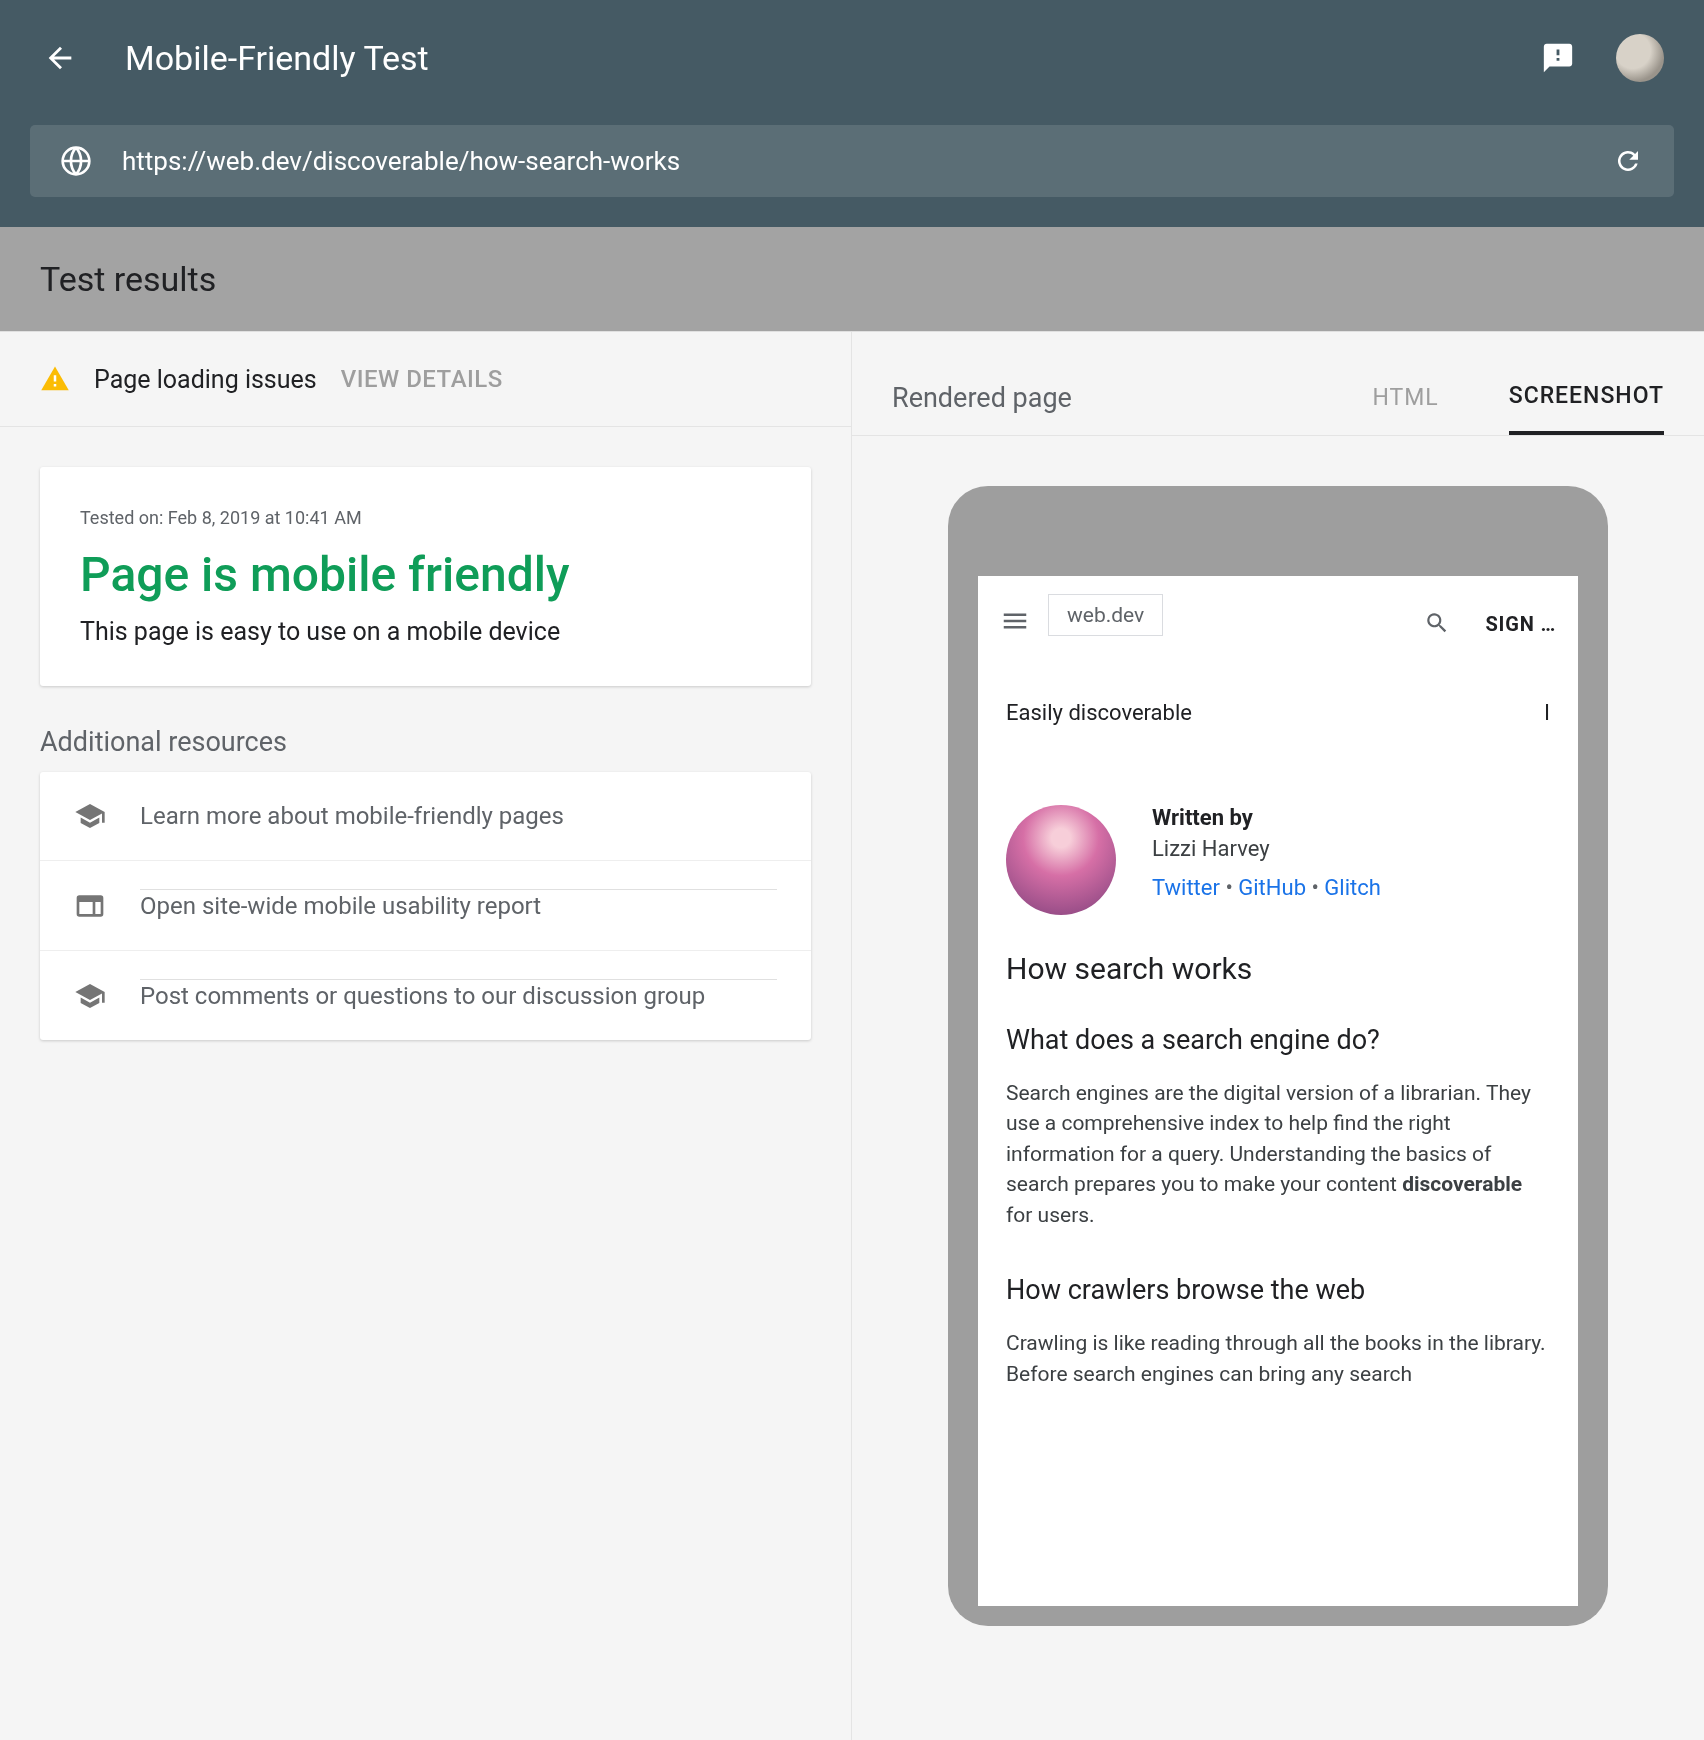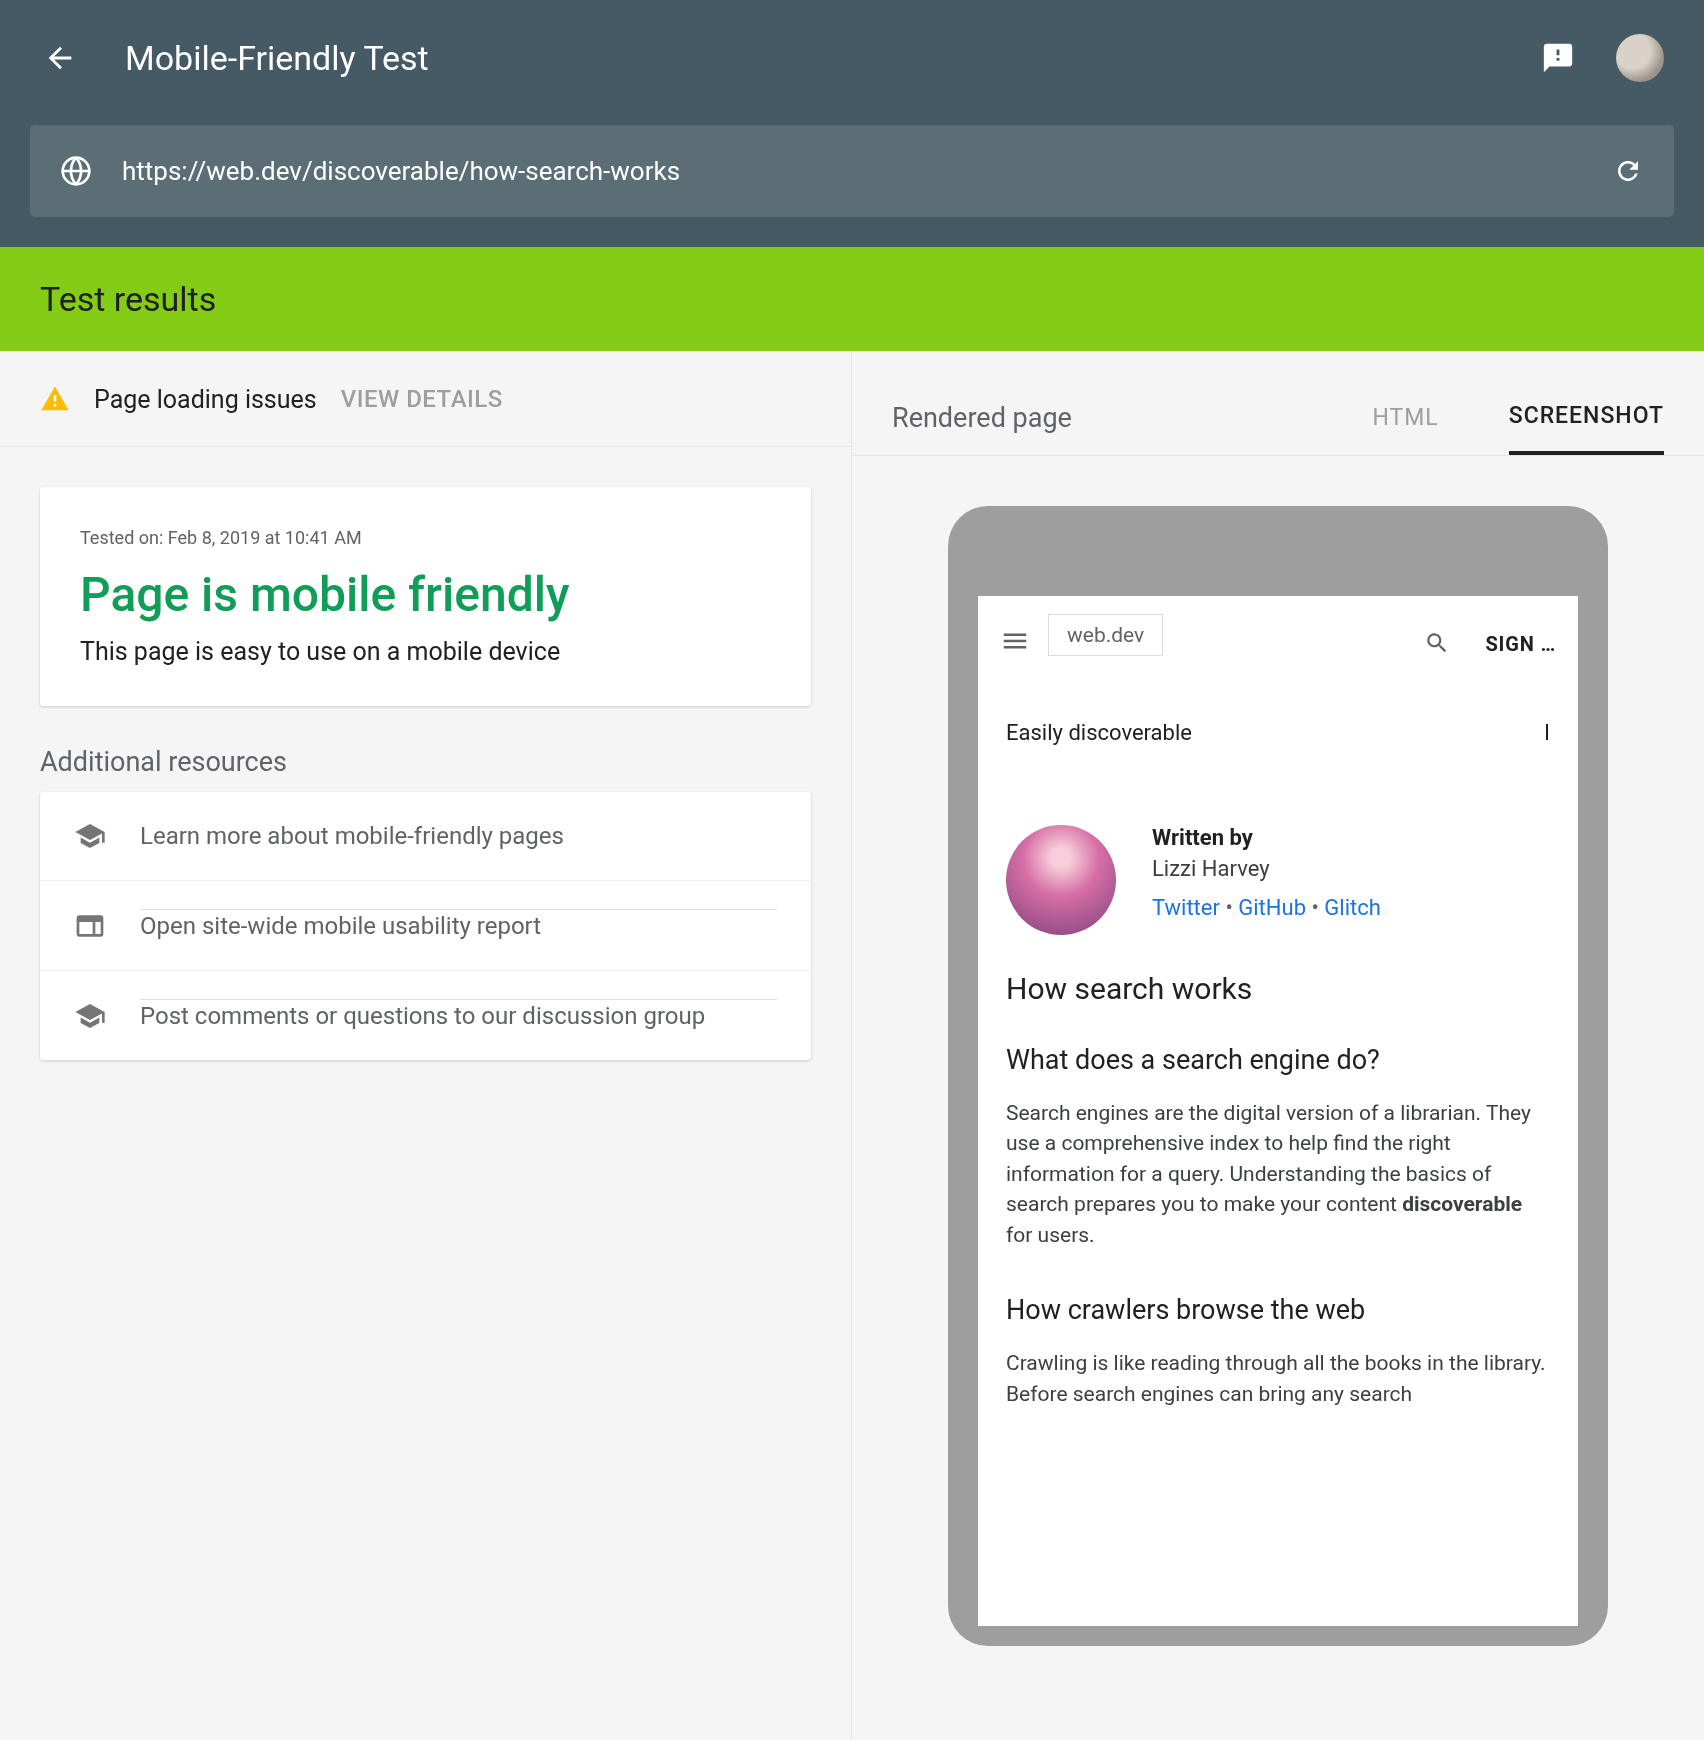--- a/index.html
+++ b/index.html
@@ -7,26 +7,26 @@
 
 .header { background:#455a64; color:#fff; }
 .title-row { display:flex; align-items:center; height:115px; padding:0 40px; }
 .back-btn { width:40px; height:40px; display:flex; align-items:center; justify-content:center; cursor:pointer; }
 .app-title { font-size:34px; font-weight:400; margin-left:45px; }
 .title-right { margin-left:auto; display:flex; align-items:center; gap:40px; }
 .feedback-icon { width:36px; height:36px; display:flex; align-items:center; justify-content:center; cursor:pointer; }
 .avatar { width:48px; height:48px; border-radius:50%; background:radial-gradient(circle at 35% 35%, #d8d2c8 40%, #9a948b 70%); cursor:pointer; }
 
 .url-row { padding:10px 30px 30px; }
-.url-bar { background:rgba(255,255,255,0.12); border-radius:5px; height:92px; display:flex; align-items:center; padding:0 30px; gap:30px; }
+.url-bar { background:rgba(255,255,255,0.12); border-radius:5px; height:72px; display:flex; align-items:center; padding:0 30px; gap:30px; }
 .globe-icon, .refresh-icon { width:32px; height:32px; display:flex; align-items:center; justify-content:center; }
 .url-text { flex:1; font-size:26px; color:#fff; }
 .refresh-icon { margin-left:auto; cursor:pointer; }
 
-.results-header { background:#84cc16; padding:32px 40px; font-size:34px; font-weight:400; border-bottom:1px solid #e0e0e0; box-shadow:0 2px 2px rgba(0,0,0,0.08); }
+.results-header { background:#a3a3a3; padding:32px 40px; font-size:34px; font-weight:400; border-bottom:1px solid #e0e0e0; box-shadow:0 2px 2px rgba(0,0,0,0.08); }
 
 .split { display:flex; min-height:1420px; }
 .left-pane { width:50%; border-right:1px solid #e4e4e4; background:#f5f5f5; }
 .right-pane { width:50%; background:#f5f5f5; }
 
 .issue-bar { display:flex; align-items:center; gap:24px; padding:32px 40px; border-bottom:1px solid #e4e4e4; }
 .warn-icon { width:30px; height:30px; }
 .issue-label { font-size:25px; color:#202124; }
 .view-details { font-size:24px; font-weight:500; color:#9e9e9e; letter-spacing:0.5px; cursor:pointer; }
 

